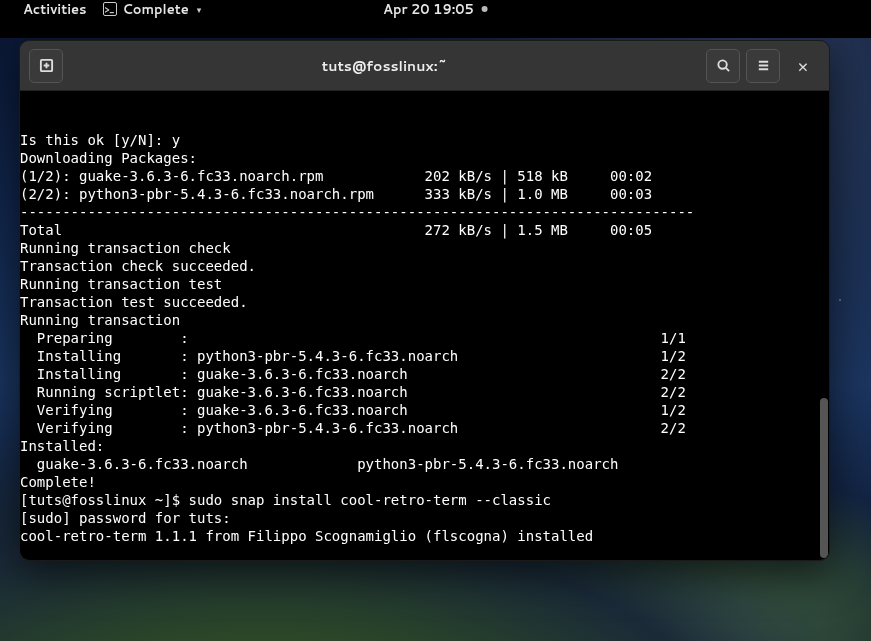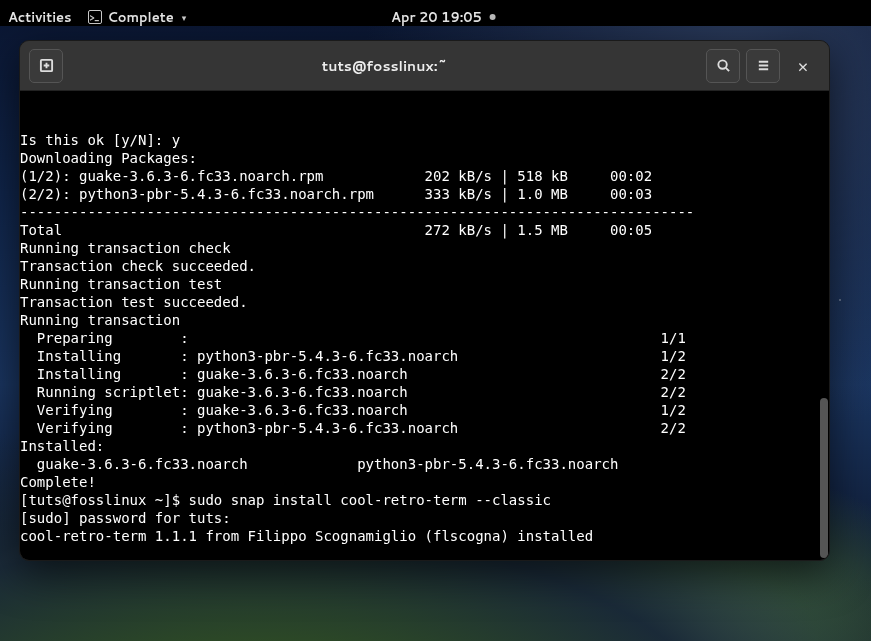--- a/index.html
+++ b/index.html
@@ -28,29 +28,29 @@
       radial-gradient(1px 1px at 300px 50px,  #fff, transparent),
       radial-gradient(1px 1px at 780px 110px, #fff, transparent),
       radial-gradient(1px 1px at 650px 200px, #fff, transparent),
       radial-gradient(1px 1px at 60px  450px, #fff, transparent),
       radial-gradient(1px 1px at 840px 300px, #fff, transparent);
   }
 
   
   .topbar {
     position: absolute; top: 0; left: 0; right: 0;
-    height: 26px;
+    height: 38px;
     background: #000;
     color: #e8e8e8;
-    display: flex; align-items: flex-end;
+    display: flex; align-items: flex-start;
     font-size: 13px; font-weight: 600;
-    padding: 0 8px;
+    padding: 0 23px;
   }
   .topbar .left { display:flex; align-items:center; gap:16px; }
-  .topbar .center { position:absolute; left:50%; transform:translateX(-50%); display:flex; align-items:center; gap:8px;margin-left:8px;}
+  .topbar .center { position:absolute; left:50%; transform:translateX(-50%); display:flex; align-items:center; gap:8px;}
   .topbar .right { margin-left:auto; }
   .term-icon-wrap { display:flex; align-items:center; gap:6px; }
   .term-glyph {
     width:14px; height:14px; border:1px solid #ccc; border-radius:2px;
     display:flex; align-items:center; justify-content:center;
     font-size:9px; color:#ccc; line-height:1;
   }
   .tri-down { font-size:9px; color:#ccc; margin-left:2px; }
   .notif-dot { width:6px; height:6px; border-radius:50%; background:#bbb; display:inline-block; }
 

